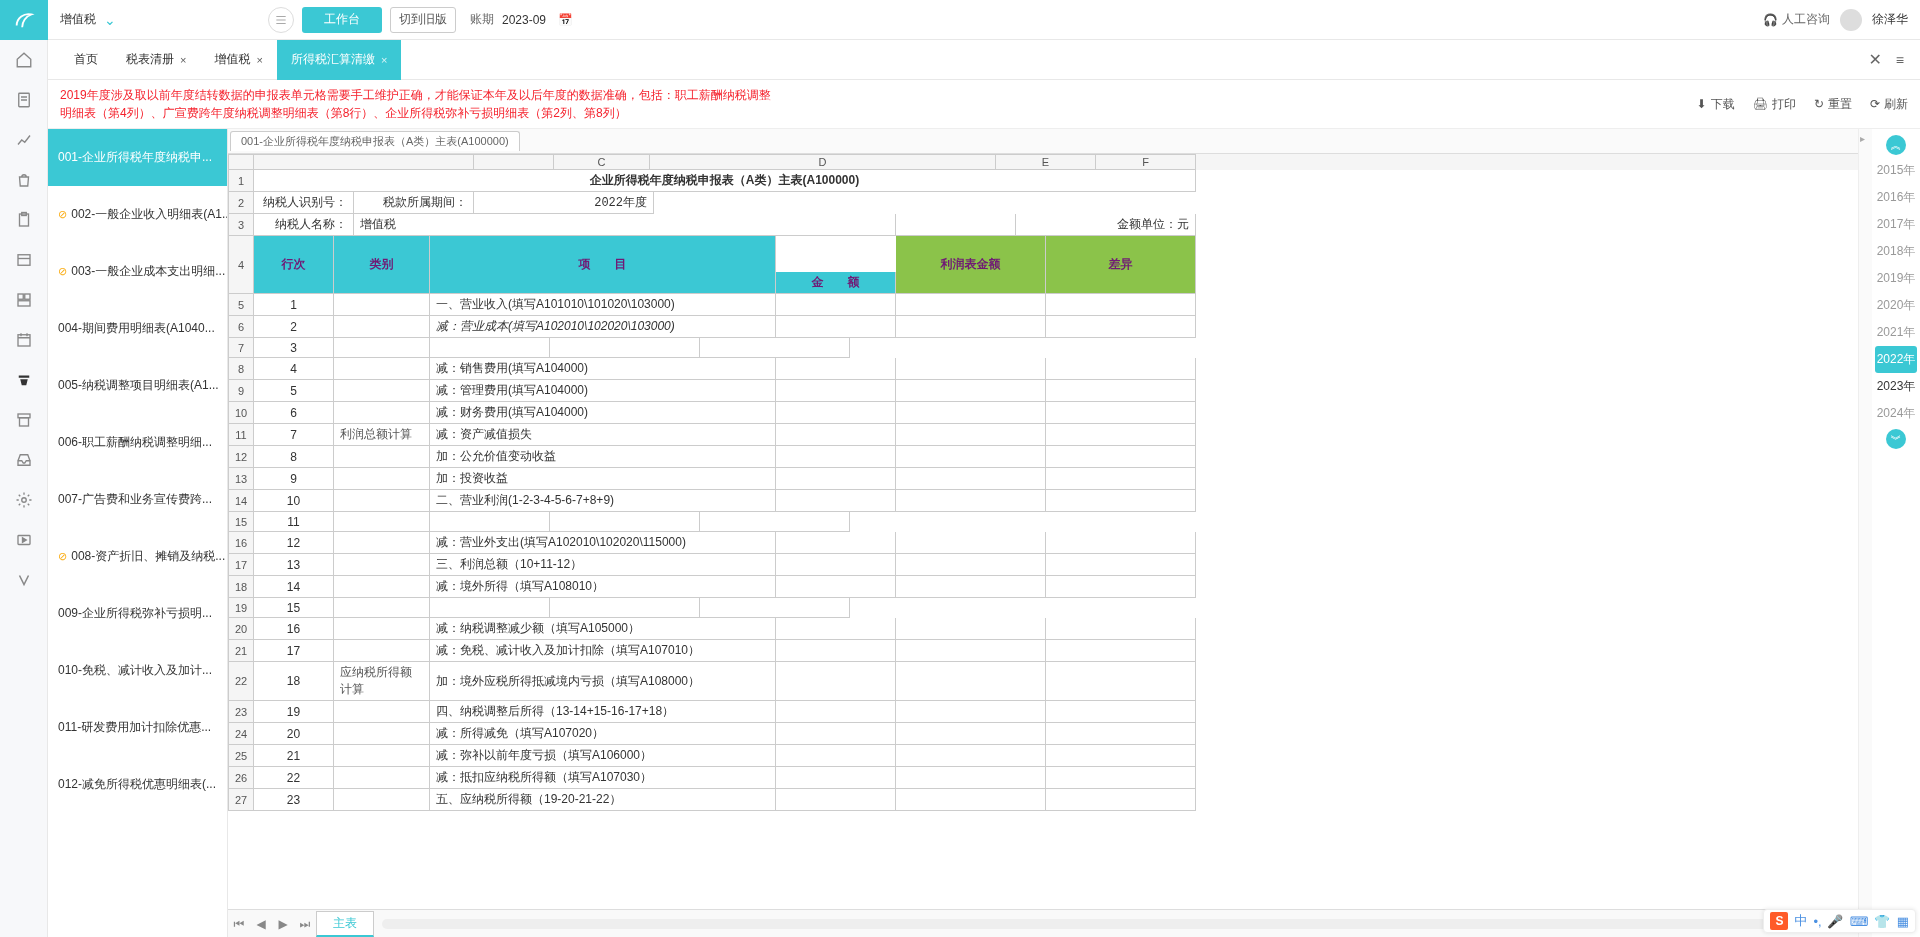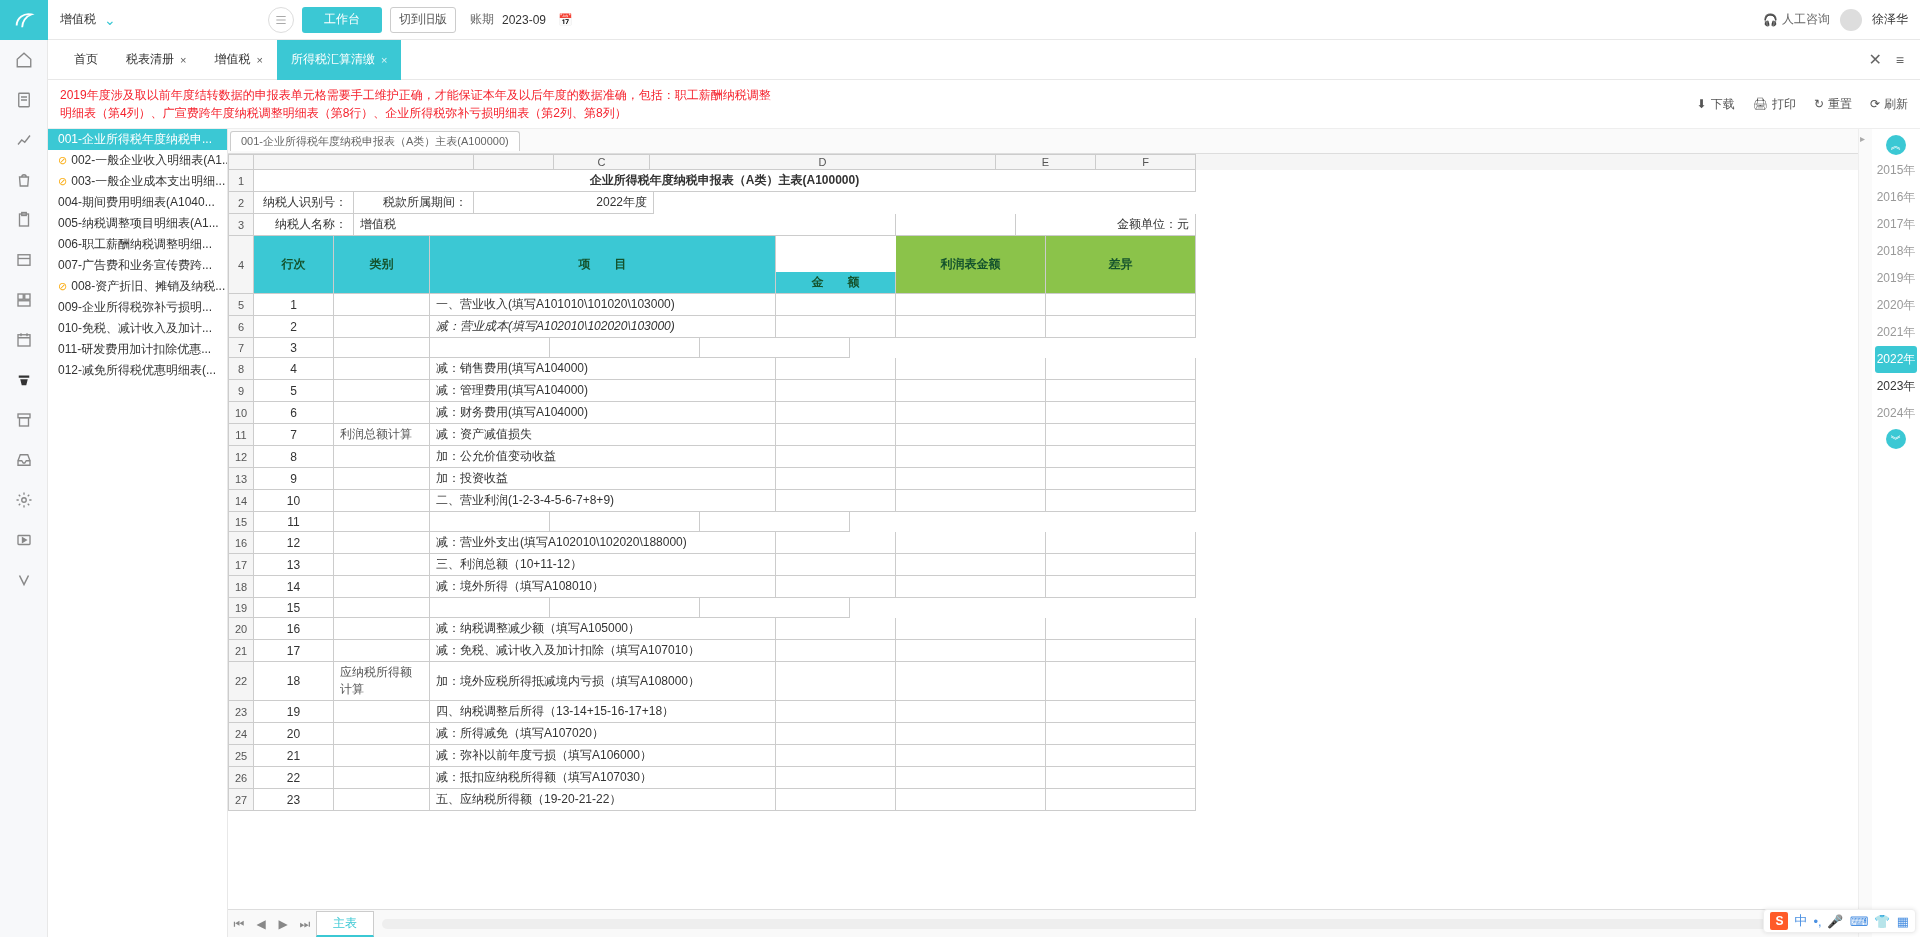--- a/index.html
+++ b/index.html
@@ -37,21 +37,21 @@
 .tab .close { font-size: 11px; color: inherit; opacity: .8; }
 .tabs-bar .tab-close-all { margin-left: auto; font-size: 16px; color: #666; cursor: pointer; padding: 4px; }
 .tabs-bar .tab-menu { font-size: 14px; color: #666; cursor: pointer; padding: 4px; margin-left: 6px; }
 
 
 .content { flex: 1; display: flex; min-height: 0; }
 
 
 .tree-panel { width: 180px; border-right: 1px solid #e8e8e8; display: flex; flex-direction: column; }
 .tree-list { flex: 1; overflow-y: auto; }
-.tree-item { padding: 2px 10px; font-size: 12px; color: #333; cursor: pointer; white-space: nowrap; overflow: hidden; text-overflow: ellipsis; display: flex; align-items: center; gap: 4px; }
+.tree-item { padding: 20px 10px; font-size: 12px; color: #333; cursor: pointer; white-space: nowrap; overflow: hidden; text-overflow: ellipsis; display: flex; align-items: center; gap: 4px; }
 .tree-item.sel { background: #3bc8d4; color: #fff; }
 .tree-item .warn { color: #faad14; font-size: 11px; }
 .collapse-handle { position: absolute; left: 228px; top: 50%; width: 10px; height: 44px; background: #f0f0f0; border: 1px solid #ddd; border-radius: 0 4px 4px 0; display: flex; align-items: center; justify-content: center; color: #999; font-size: 10px; cursor: pointer; }
 
 
 .sheet-wrap { flex: 1; display: flex; flex-direction: column; min-width: 0; position: relative; }
 .toolbar-row { display: flex; align-items: center; padding: 6px 12px; border-bottom: 1px solid #eee; }
 .notice-wide { color: #f5222d; font-size: 12px; line-height: 18px; max-width: 720px; }
 .tool-actions { margin-left: auto; display: flex; gap: 18px; }
 .tool-actions .act { color: #555; cursor: pointer; display: flex; align-items: center; gap: 4px; }
@@ -66,21 +66,21 @@
 .srow .rownum { width: 26px; border: 1px solid #ccc; border-top: none; background: #f5f5f5; text-align: center; font-size: 11px; color: #555; display: flex; align-items: center; justify-content: center; }
 .srow .cell { border: 1px solid #ccc; border-top: none; border-left: none; padding: 2px 6px; font-size: 12px; display: flex; align-items: center; min-height: 20px; background: #fff; }
 .cB { width: 80px; }
 .cC { width: 96px; }
 .cD { width: 346px; }
 .cE { width: 100px; }
 .cF { width: 100px; }
 .cG { width: 100px; }
 
 .titlecell { justify-content: center; font-weight: bold; font-size: 15px; }
-.hdrcell { background: #3bc8d4 !important; color: #14532d; justify-content: center; font-weight: bold; }
+.hdrcell { background: #3bc8d4 !important; color: #701a75; justify-content: center; font-weight: bold; }
 .hdrcell.green { background: #8bc34a !important; }
 .right { justify-content: flex-end; }
 .center { justify-content: center; }
 .merged-note { font-size: 11px; color: #555; }
 
 
 .sheet-footer { height: 28px; border-top: 1px solid #ddd; display: flex; align-items: center; background: #f9f9f9; }
 .sheet-footer .navbtn { width: 22px; text-align: center; color: #888; cursor: pointer; }
 .sheet-tab { padding: 3px 16px; border: 1px solid #ccc; background: #fff; color: #3bc8d4; font-size: 12px; cursor: pointer; border-bottom: 2px solid #3bc8d4; }
 .hscroll-track { flex: 1; margin: 0 8px; height: 10px; background: #eee; border-radius: 5px; position: relative; }
@@ -337,21 +337,21 @@
           </div>
           <div class="sheet-body" id="sheet-body">
               <div class="srow">
                 <div class="rownum">1</div>
                 <div class="cell titlecell" style="width: 942px;">企业所得税年度纳税申报表（A类）主表(A100000)</div>
               </div>
               <div class="srow">
                 <div class="rownum">2</div>
                 <div class="cell right" style="width: 100px;">纳税人识别号：</div>
                 <div class="cell right" style="width: 120px;">税款所属期间：</div>
-                <div class="cell right" style="width: 180px;">2022年度</div>
+                <div class="cell right" style="width: 180px; font-family: Liberation Mono, monospace;">2022年度</div>
               </div>
               <div class="srow">
                 <div class="rownum">3</div>
                 <div class="cell right" style="width: 100px;">纳税人名称：</div>
                 <div class="cell " style="width: 542px;">增值税</div>
                 <div class="cell " style="width: 120px;"></div>
                 <div class="cell right" style="width: 180px;">金额单位：元</div>
               </div>
               <div class="srow">
                 <div class="rownum">4</div>
@@ -456,21 +456,21 @@
                 <div class="cell center" style="width: 80px;">11</div>
                 <div class="cell merged-note" style="width: 96px;"></div>
                 <div class="cell " style="width: 120px;"></div>
                 <div class="cell " style="width: 150px;"></div>
                 <div class="cell " style="width: 150px;"></div>
               </div>
               <div class="srow">
                 <div class="rownum">16</div>
                 <div class="cell center" style="width: 80px;">12</div>
                 <div class="cell merged-note" style="width: 96px;"></div>
-                <div class="cell " style="width: 346px;">减：营业外支出(填写A102010\102020\188000)</div>
+                <div class="cell " style="width: 346px;">减：营业外支出(填写A102010\102020\115000)</div>
                 <div class="cell " style="width: 120px;"></div>
                 <div class="cell " style="width: 150px;"></div>
                 <div class="cell " style="width: 150px;"></div>
               </div>
               <div class="srow">
                 <div class="rownum">17</div>
                 <div class="cell center" style="width: 80px;">13</div>
                 <div class="cell merged-note" style="width: 96px;"></div>
                 <div class="cell " style="width: 346px;">三、利润总额（10+11-12）</div>
                 <div class="cell " style="width: 120px;"></div>

